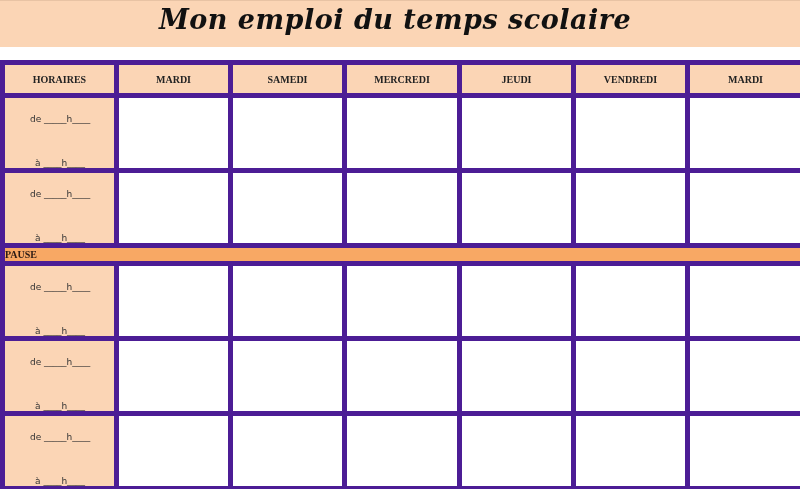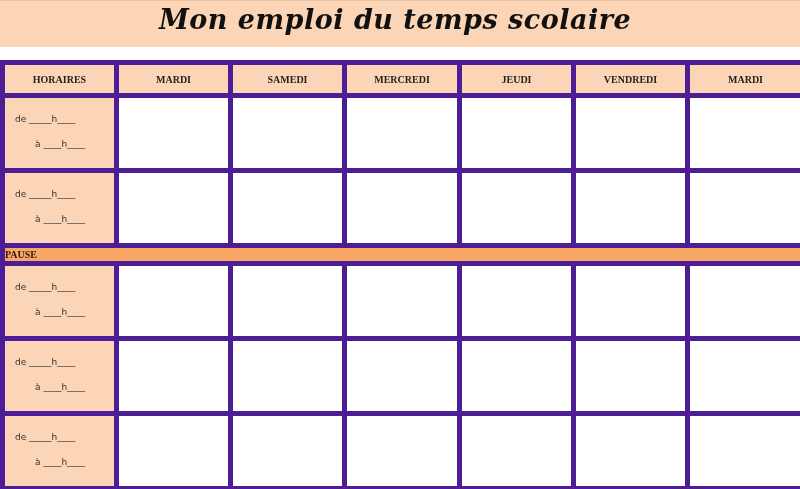--- a/index.html
+++ b/index.html
@@ -29,22 +29,22 @@
   }
   th.head {
     height: 28px; background: #fbd5b5;
     font-family: "Liberation Serif", serif; font-weight: bold;
     font-size: 10px; color: #222; text-align: center; vertical-align: middle;
   }
   td.time {
     background: #fbd5b5; height: 70px; vertical-align: top; position: relative;
     font-family: "DejaVu Sans", sans-serif; font-size: 9px; color: #333;
   }
-  td.time .de { position: absolute; left: 10px; top: 16px; }
-  td.time .a { position: absolute; left: 30px; top: 41px; }
+  td.time .de { position: absolute; left: 25px; top: 16px; }
+  td.time .a { position: absolute; left: 30px; top: 60px; }
   td.cell { background: #ffffff; height: 70px; }
   td.band {
     background: #f8a864; height: 13px; text-align: left; vertical-align: middle;
     font-family: "Liberation Serif", serif; font-weight: bold; font-size: 10px; color: #2a1a14;
     border-left: none; border-right: none;
   }
   td.band.lunch { height: 27px; }
 </style>
 </head>
 <body>

